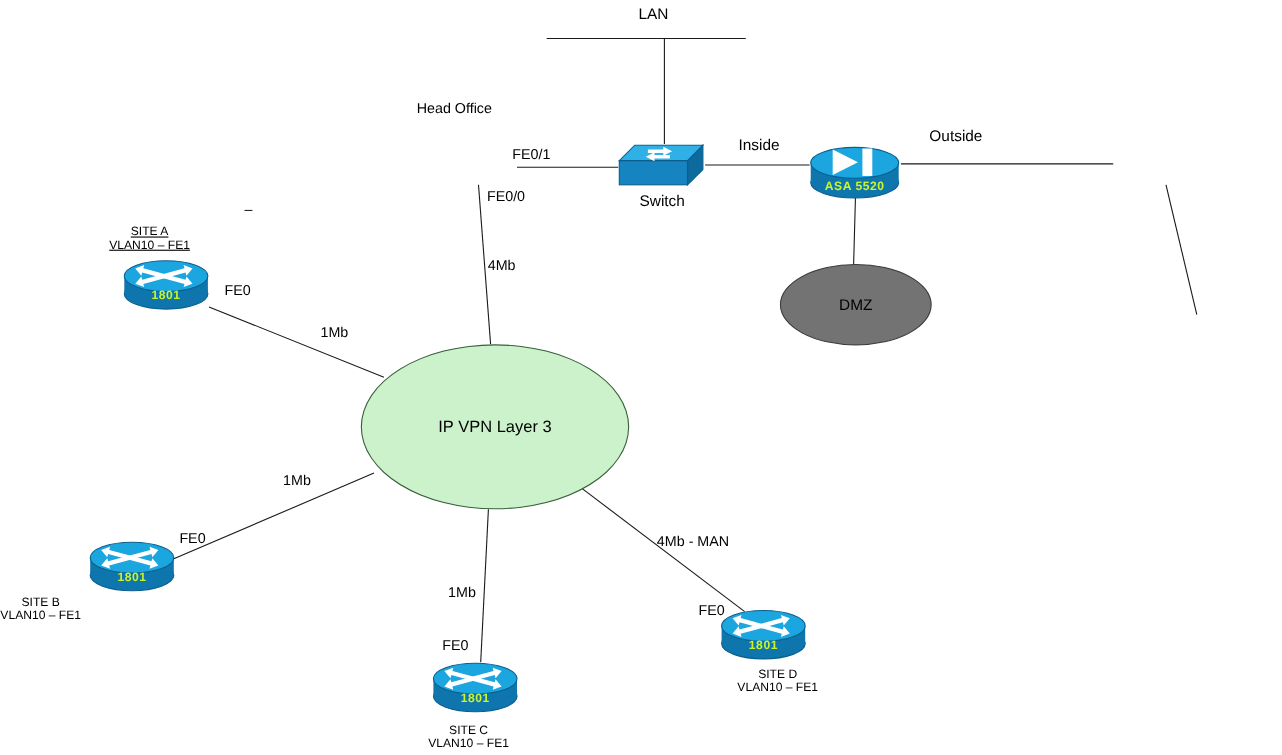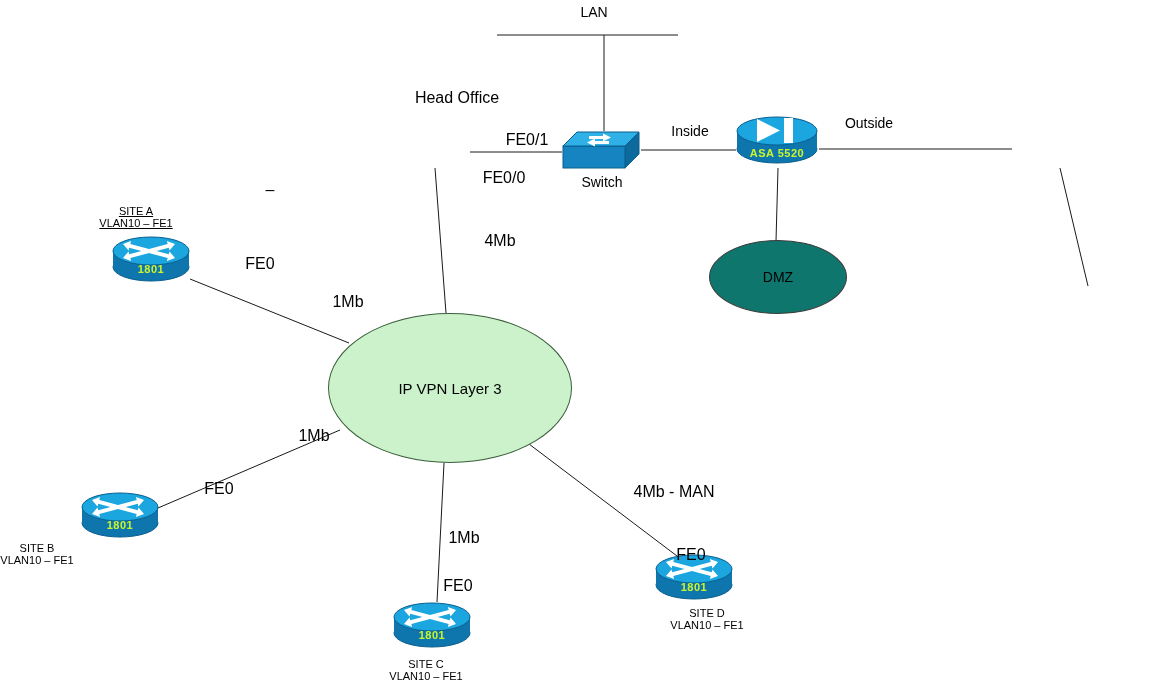--- a/index.html
+++ b/index.html
@@ -2,32 +2,32 @@
 <html><head>
 <meta charset="utf-8">
 <style>
   html,body { margin:0; padding:0; background:#fff; }
   .canvas {
     position:relative; width:1165px; height:686px; background:#ffffff;
     font-family:"Liberation Sans", sans-serif; color:#000; overflow:hidden;
   }
   .wires { position:absolute; left:0; top:0; width:1165px; height:686px; }
   .lbl { position:absolute; transform:translate(-50%,-50%); white-space:nowrap; }
-  .sm  { font-size:16px;margin-left:44px; }
+  .sm  { font-size:13px; }
   .md  { font-size:14px; }
   .lg  { font-size:15px; }
   .node { position:absolute; }
   .devlabel {
     position:absolute; left:0; right:0; text-align:center;
     font-size:11px; font-weight:bold; color:#c9f42e; letter-spacing:0.5px;
   }
   .ellipse { position:absolute; border-radius:50%; box-sizing:border-box;
     display:flex; align-items:center; justify-content:center; }
   .cloud   { background:#ccf2cc; border:1.5px solid #3a5f3a; }
-  .white-e { background:#0f766e; border:1px solid #3c3c3c; }
+  .white-e { background:#737373; border:1px solid #3c3c3c; }
   .sitetext { position:absolute; transform:translate(-50%,0); text-align:center;
     font-size:11px; line-height:12px; white-space:nowrap; }
 </style>
 </head>
 <body>
 
 <div class="canvas">
 
   <svg width="0" height="0" style="position:absolute" aria-hidden="true">
     <defs>
@@ -79,21 +79,21 @@
     <span class="md">DMZ</span>
   </div>
 
 
   <div class="node" style="left:561px; top:128px; width:80px; height:46px;">
     <svg width="80" height="46">
         <use href="#sym-switch"></use>
       </svg>
   </div>
 
-  <div class="node" style="left:735px; top:115px; width:84px; height:52px;">
+  <div class="node" style="left:735px; top:132px; width:84px; height:52px;">
     <svg width="84" height="52">
         <use href="#sym-asa"></use>
       </svg>
     <div class="devlabel" style="top:32px;">ASA 5520</div>
   </div>
 
 
   <div class="node" style="left:111px; top:235px; width:80px; height:50px;">
     <svg width="80" height="50">
         <use href="#sym-router"></use>

